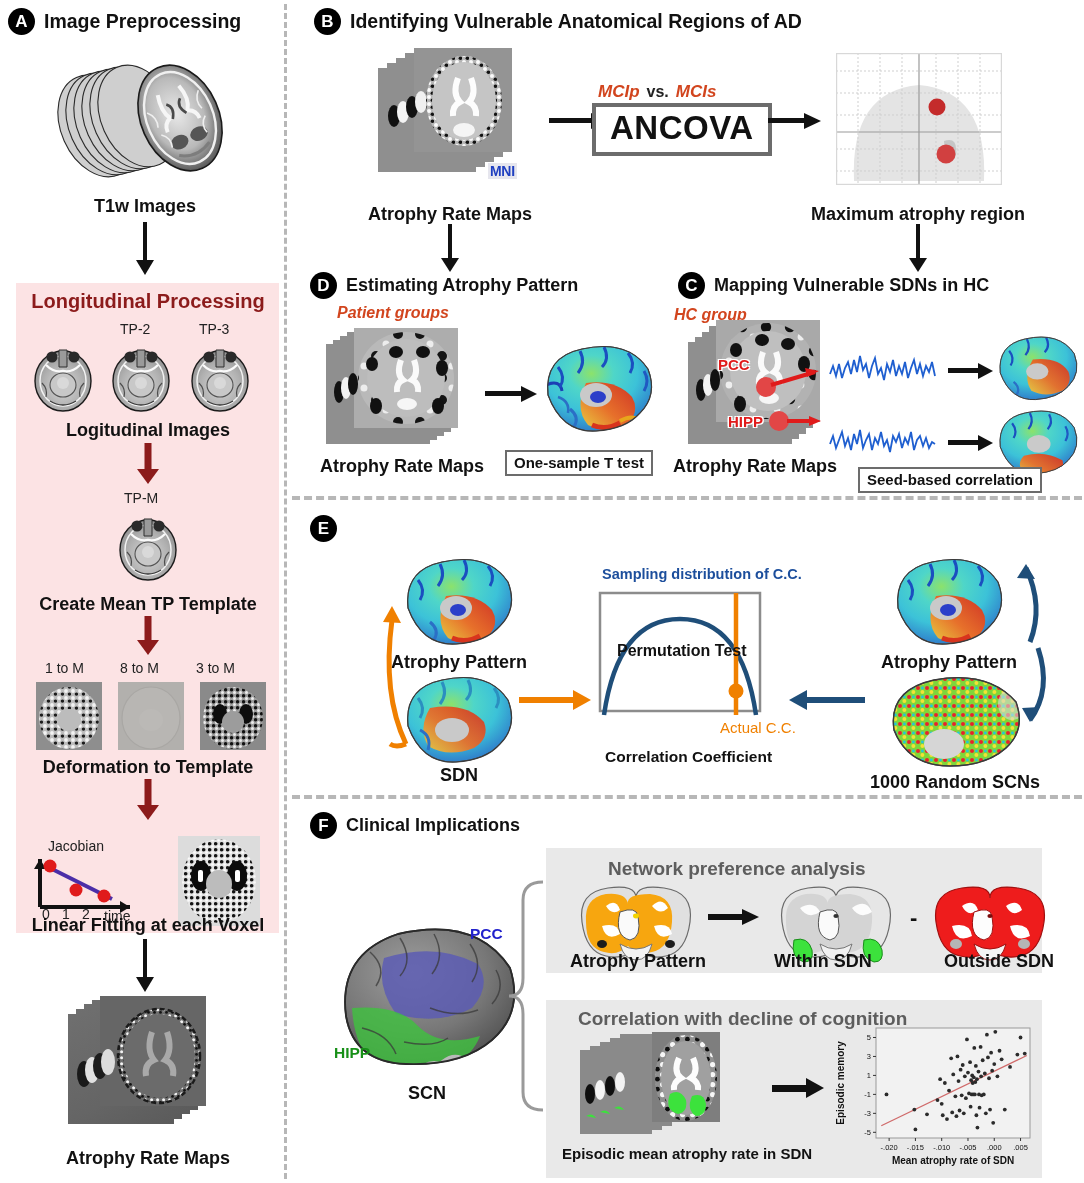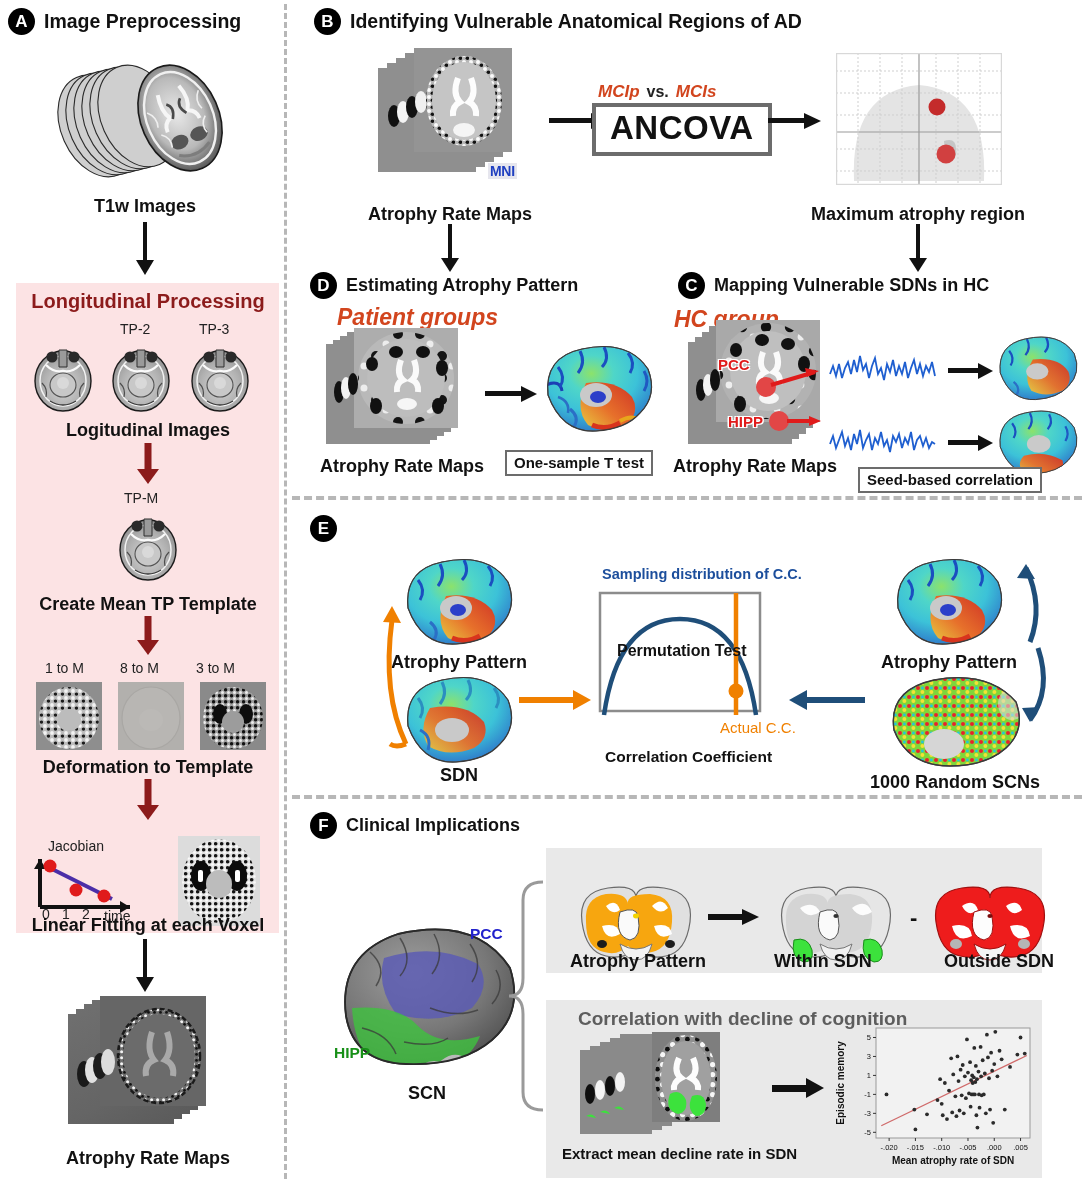--- a/index.html
+++ b/index.html
@@ -32,21 +32,21 @@
     display:flex; align-items:center; justify-content:center;
     flex:0 0 auto; letter-spacing:0;
   }
   .ptitle { font-size:19.5px; font-weight:bold; color:#111; white-space:nowrap; }
   .ptitle.small { font-size:18px; }
 
   
   .lab { position:absolute; font-size:18px; font-weight:bold; color:#111; white-space:nowrap; }
   .lab.c { transform:translateX(-50%); }
   .lab-it {
-    position:absolute; font-size:23px; font-weight:bold; font-style:italic;
+    position:absolute; font-size:16px; font-weight:bold; font-style:italic;
     color:#d2451e; white-space:nowrap;
   }
   .lab-dark-red {
     position:absolute; font-size:20px; font-weight:bold; color:#8c1b1b;
     white-space:nowrap; transform:translateX(-50%);
   }
   .lab-blue { position:absolute; font-size:14.5px; font-weight:bold; color:#1c4e9c; white-space:nowrap; }
   .lab-orange { position:absolute; font-size:15px; font-weight:normal; color:#f08000; white-space:nowrap; }
   .lab-thin { position:absolute; font-size:14px; color:#222; white-space:nowrap; }
 
@@ -796,20 +796,21 @@
   <div class="hipp-green" style="left:334px; top:1044px;">HIPP</div>
   <div class="lab" style="left:408px; top:1083px;">SCN</div>
 
   <div class="stack" style="left:505px; top:878px;">
     <svg width="42" height="230" viewBox="0 0 42 230">
       <path d="M38 4 q-20 0 -20 18 v78 q0 18 -14 18 q14 0 14 18 v78 q0 18 20 18" fill="none" stroke="#9a9a9a" stroke-width="3"></path>
     </svg>
   </div>
 
   <div class="greypanel" style="left:546px; top:848px; width:496px; height:125px;"></div>
+  <div class="greyhead" style="left:608px; top:858px;">Network preference analysis</div>
 
   <div class="stack" style="left:572px; top:882px;">
     <svg width="128" height="80" viewBox="0 0 128 80">
       <path d="M10 40 q-4 -30 26 -34 q28 -4 28 10 q0 -14 28 -10 q30 4 26 34 q-4 30 -24 34 q-16 4 -30 -6 q-14 10 -30 6 q-20 -4 -24 -34 z" fill="#e0e0e0" stroke="#6a6a6a" stroke-width="1.2"></path>
       <path d="M14 40 q-2 -24 20 -28 q20 -2 22 10 q-2 -10 22 -10 q24 2 22 28 q-2 26 -20 30 q-14 4 -24 -6 q-10 10 -24 6 q-18 -4 -18 -30 z" fill="#f7a60f"></path>
       <path d="M34 24 q10 -8 14 4 q-8 6 -14 -4 z" fill="#fff"></path>
       <path d="M80 24 q10 -10 16 2 q-8 8 -16 -2 z" fill="#fff"></path>
       <path d="M30 44 q16 -4 18 8 q-14 8 -18 -8 z" fill="#fff"></path>
       <path d="M82 44 q16 -4 18 8 q-14 8 -18 -8 z" fill="#fff"></path>
       <path d="M48 30 q16 -6 18 4 q4 22 -8 24 q-16 -4 -10 -28 z" fill="#fafafa" stroke="#555" stroke-width="1"></path>
@@ -889,21 +890,21 @@
         <rect x="72" y="0" width="68" height="90" fill="#7e7e7e"></rect>
         <ellipse cx="106" cy="46" rx="31" ry="43" fill="url(#spkF)"></ellipse>
         <ellipse cx="106" cy="46" rx="25" ry="37" fill="#a0a0a0"></ellipse>
         <path d="M99 26 q-6 14 2 20 q-8 4 -7 12" fill="none" stroke="#fdfdfd" stroke-width="6"></path>
         <path d="M113 26 q6 14 -2 20 q8 4 7 12" fill="none" stroke="#fdfdfd" stroke-width="6"></path>
         <path d="M90 62 q10 -6 16 6 q2 12 -8 14 q-14 -4 -8 -20 z" fill="#3ce23c"></path>
         <path d="M112 64 q12 -4 14 8 q0 12 -10 12 q-10 -6 -4 -20 z" fill="#3ce23c"></path>
       </g>
     </svg>
   </div>
-  <div class="lab" style="left:562px; top:1145px; font-size:15px;">Extract mean decline rate in SDN</div>
+  <div class="lab" style="left:562px; top:1145px; font-size:15px;">Episodic mean atrophy rate in SDN</div>
 
   <div class="arr" style="left:772px; top:1078px; width:58px; height:20px;">
     <div style="position:absolute; left:0; top:7px; width:38px; height:7px; background:#111;"></div>
     <div class="head-right" style="left:34px; border-left:18px solid #111; border-top-width:10px; border-bottom-width:10px;"></div>
   </div>
 
   <div class="stack" style="left:828px; top:1020px;">
     <svg id="scatter" width="210" height="150" viewBox="0 0 210 150">
         <rect x="48" y="8" width="154" height="110" fill="#f2f2f2" stroke="#9a9a9a" stroke-width="1"></rect>
         <line x1="61.13993174061433" y1="118" x2="61.13993174061433" y2="121" stroke="#333" stroke-width="1"></line>

